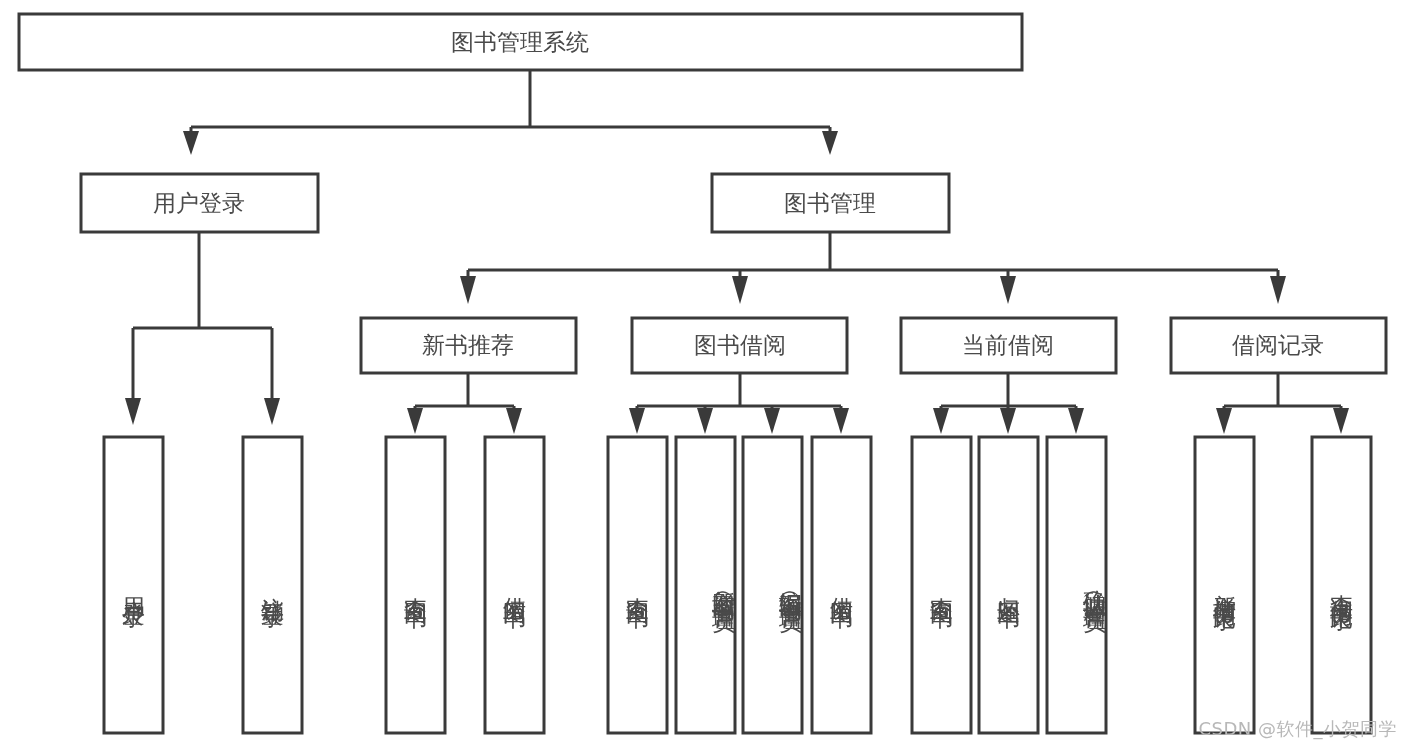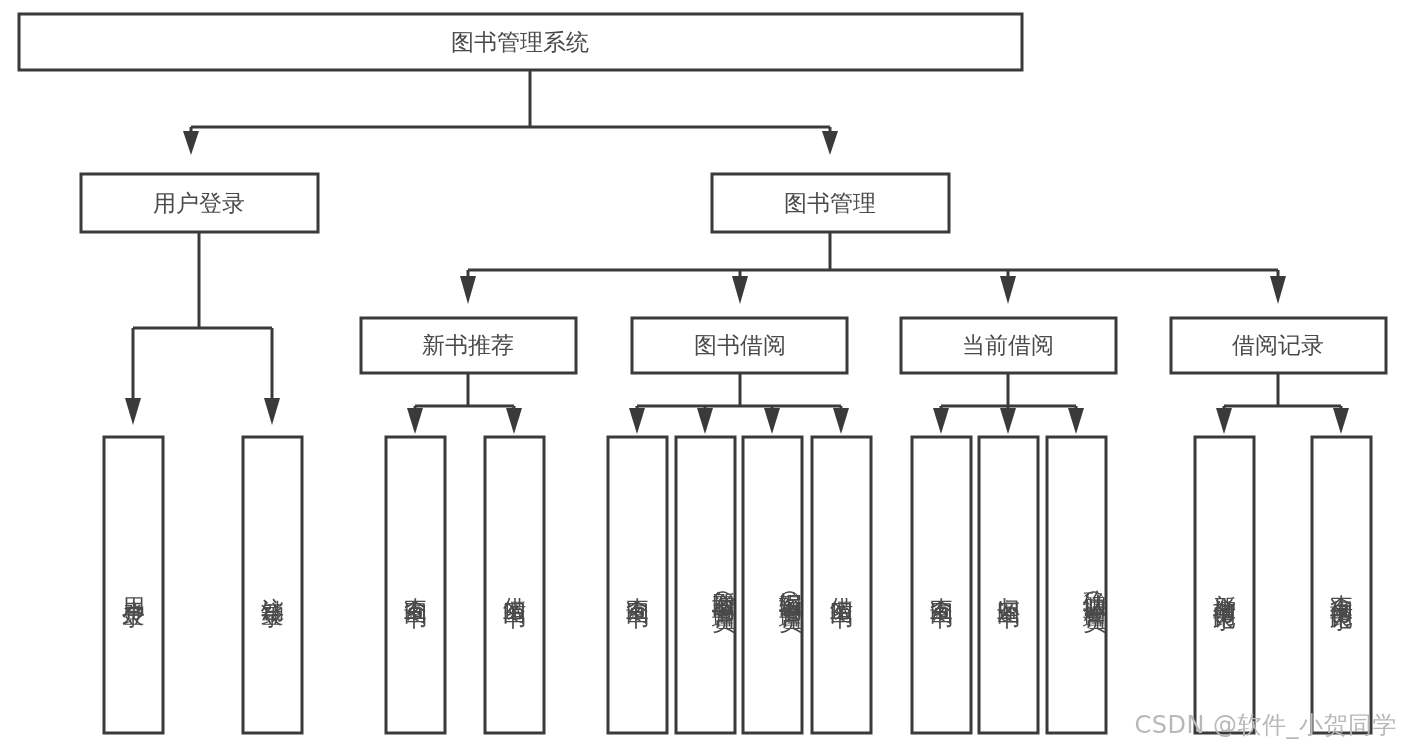--- a/index.html
+++ b/index.html
@@ -62,21 +62,21 @@
     align-items: center;
     justify-content: center;
     white-space: nowrap;
     pointer-events: none;
   }
   .watermark {
     position: absolute;
     right: 8px;
     bottom: 6px;
     font-family: "DejaVu Sans", "Liberation Sans", sans-serif;
-    font-size: 24px;
+    font-size: 18px;
     color: #b8b8b8;
     white-space: nowrap;
     letter-spacing: 0.5px;
   }
 </style>
 </head>
 <body>
 
 <div id="diagram-root">
 

